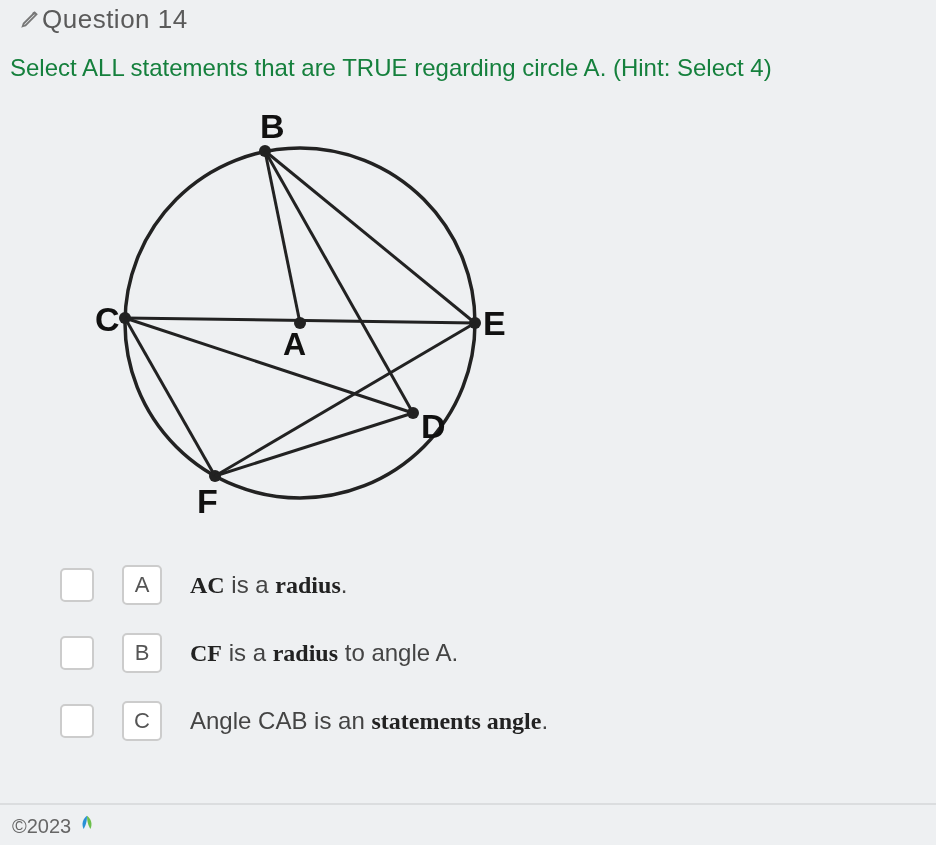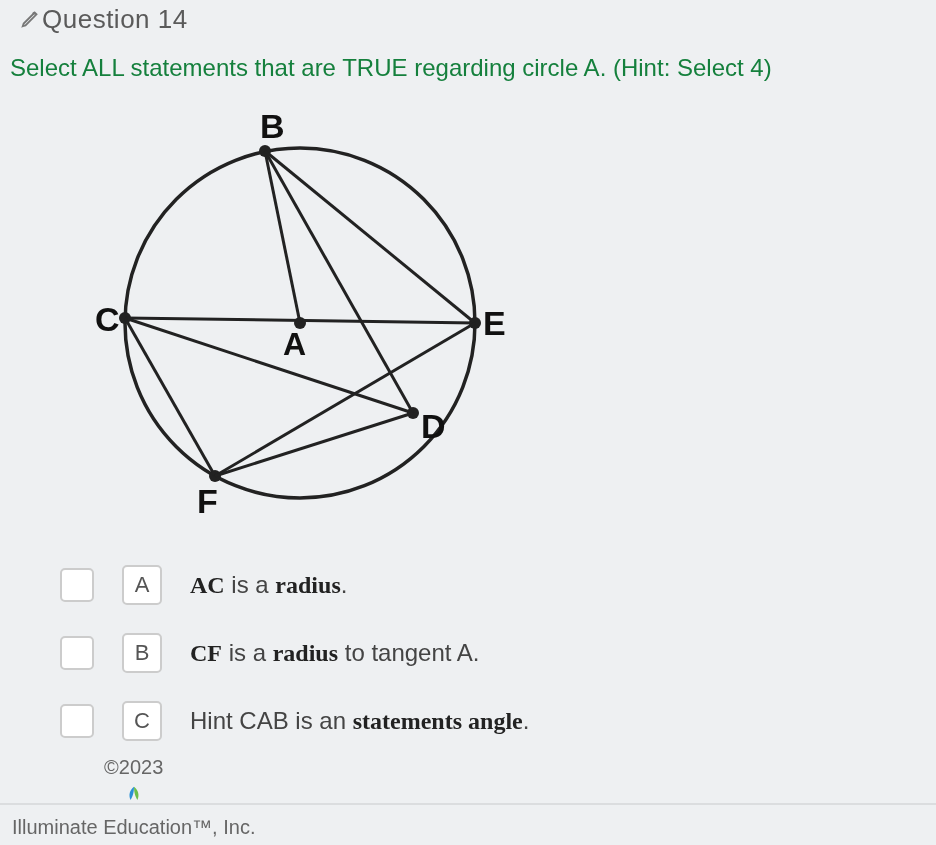--- a/index.html
+++ b/index.html
@@ -74,21 +74,20 @@
   .opt-text .bold { font-weight: 700; color: #222; font-family: Liberation Serif, serif; }
   .footer {
     position: absolute;
     bottom: 6px;
     left: 12px;
     display: flex;
     align-items: center;
     gap: 6px;
     font-size: 20px;
     color: #666;
-    flex-direction: column;
   }
   .leaf-icon svg { width: 20px; height: 20px; }
   .bottom-shadow {
     position: absolute;
     left: 0;
     bottom: 40px;
     width: 100%;
     height: 2px;
     background: rgba(0,0,0,0.08);
   }
@@ -157,38 +156,37 @@
     <div class="letter-box">A</div>
     <div class="opt-text">
       <span class="bold">AC</span><span> is a </span><span class="bold">radius</span><span>.</span>
     </div>
   </div>
 
   <div class="option-row">
     <div class="checkbox"></div>
     <div class="letter-box">B</div>
     <div class="opt-text">
-      <span class="bold">CF</span><span> is a </span><span class="bold">radius</span><span> to tangent A.</span>
+      <span class="bold">CF</span><span> is a </span><span class="bold">radius</span><span> to angle A.</span>
     </div>
   </div>
 
   <div class="option-row">
     <div class="checkbox"></div>
     <div class="letter-box">C</div>
     <div class="opt-text">
-      <span class="bold"></span><span>Hint CAB is an </span><span class="bold">statements angle</span><span>.</span>
+      <span class="bold"></span><span>Angle CAB is an </span><span class="bold">statements angle</span><span>.</span>
     </div>
   </div>
 
 </div>
 
 <div class="bottom-shadow"></div>
 
 <div class="footer">
   <span>©2023</span>
   <span class="leaf-icon">
     <svg viewBox="0 0 24 24">
       <path d="M12 2 C7 6 5 12 8 18 C10 14 12 10 12 2 Z" fill="#2a90d6"></path>
       <path d="M12 2 C17 6 19 12 16 18 C14 14 12 10 12 2 Z" fill="#6cbf4b"></path>
     </svg>
   </span>
-  <span>Illuminate Education™, Inc.</span>
 </div>
 
 </body></html>

